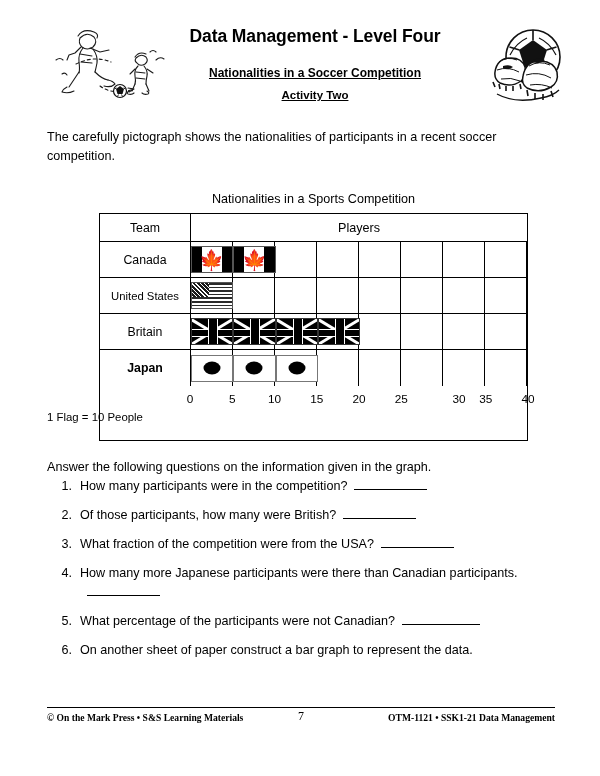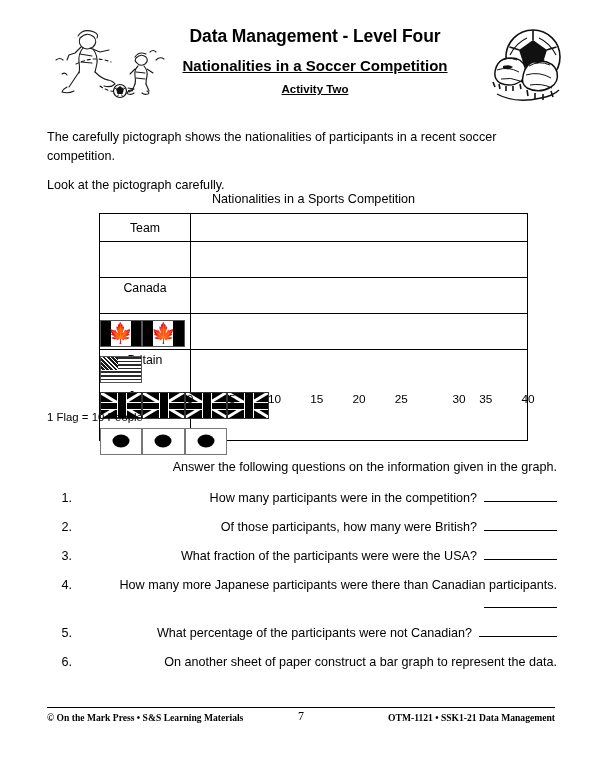--- a/index.html
+++ b/index.html
@@ -36,25 +36,25 @@
   .title-block {
     position: absolute;
     left: 150px; top: 26px;
     width: 330px;
     text-align: center;
   }
   .main-title {
     font-size: 17.5px;
     font-weight: bold;
     letter-spacing: -0.1px;
-    margin-bottom: 10px;
+    margin-bottom: 19px;
     white-space: nowrap;
   }
   .sub-title {
-    font-size: 15px;
+    font-size: 12px;
     font-weight: bold;
     text-decoration: underline;
     margin-bottom: 9px;
     white-space: nowrap;
   }
   .activity-title {
     font-size: 11.5px;
     font-weight: bold;
     text-decoration: underline;
     white-space: nowrap;
@@ -85,27 +85,26 @@
     height: 228px;
     border: 1.6px solid #000;
     box-sizing: border-box;
   }
   .trow {
     display: flex;
     width: 100%;
     box-sizing: border-box;
     border-bottom: 1.4px solid #000;
   }
-  .trow:last-child { border-bottom: none; }
+  .trow:last-child { border-bottom: none; font-weight: bold; }
   .row-head {
     height: 28px;
   }
   .row-data {
     height: 36px;
-    flex-direction: column;
   }
   .label-cell {
     width: 91px;
     flex: 0 0 91px;
     border-right: 1.5px solid #000;
     box-sizing: border-box;
     display: flex;
     align-items: center;
     justify-content: center;
     font-size: 12.3px;
@@ -261,37 +260,37 @@
     font-size: 11.4px;
   }
 
   
   .questions {
     position: absolute;
     left: 47px; top: 459px;
     width: 510px;
     font-size: 12.6px;
   }
-  .q-lead { margin: 0 0 12px 0; line-height: 1.4; text-align: right; }
+  .q-lead { margin: 0 0 0 0; line-height: 1.4; }
   .qlist {
     margin: 0;
     padding: 0;
     list-style: none;
   }
   .qitem {
     display: flex;
     margin-bottom: 11px;
     line-height: 1.45;
   }
   .qnum {
     flex: 0 0 25px;
     text-align: right;
     padding-right: 8px;
   }
-  .qtext { flex: 1 1 auto; text-align: right; }
+  .qtext { flex: 1 1 auto; }
   .blank {
     display: inline-block;
     width: 73px;
     border-bottom: 1.2px solid #000;
     margin-left: 7px;
     vertical-align: baseline;
     height: 0.85em;
   }
   .blank.wide { width: 78px; }
 
@@ -389,29 +388,29 @@
       <path d="M44 66 l1 6 M52 69 l0 6 M60 70 l0 6 M68 67 l2 6" stroke="#111" stroke-width="1.6"></path>
       <path d="M50 36 q6 -3 12 0 q-5 5 -12 2 z" fill="#111"></path>
       <path d="M20 42 q6 -2 10 1 q-5 4 -10 1 z" fill="#111"></path>
       <path d="M14 70 q18 10 44 4 q12 -2 18 -8" stroke="#111" stroke-width="1.3" fill="none"></path>
     </svg>
   </div>
 </div>
 
 <div class="intro">
   <p>The carefully pictograph shows the nationalities of participants in a recent soccer competition.</p>
-  <p>Look at the pictograph carefully.</p>
 </div>
 
 <div class="chart-title">Nationalities in a Sports Competition</div>
 
 <div class="table-wrap">
 
   <div class="trow row-head">
     <div class="label-cell">Team</div>
+    <div class="players-cell">Players</div>
   </div>
 
   <div class="trow row-data">
     <div class="label-cell">Canada</div>
     <div class="grid-cell-row">
       <div class="gcell"></div>
       <div class="gcell"></div>
       <div class="gcell"></div>
       <div class="gcell"></div>
       <div class="gcell"></div>
@@ -535,21 +534,21 @@
     <li class="qitem">
       <span class="qnum">1.</span>
       <span class="qtext"><span>How many participants were in the competition?</span><span class="blank"></span></span>
     </li>
     <li class="qitem">
       <span class="qnum">2.</span>
       <span class="qtext"><span>Of those participants, how many were British?</span><span class="blank"></span></span>
     </li>
     <li class="qitem">
       <span class="qnum">3.</span>
-      <span class="qtext"><span>What fraction of the participants were were the USA?</span><span class="blank"></span></span>
+      <span class="qtext"><span>What fraction of the competition were from the USA?</span><span class="blank"></span></span>
     </li>
     <li class="qitem">
       <span class="qnum">4.</span>
       <span class="qtext"><span>How many more Japanese participants were there than Canadian participants.</span><span class="blank"></span></span>
     </li>
     <li class="qitem">
       <span class="qnum">5.</span>
       <span class="qtext"><span>What percentage of the participants were not Canadian?</span><span class="blank wide"></span></span>
     </li>
     <li class="qitem">

